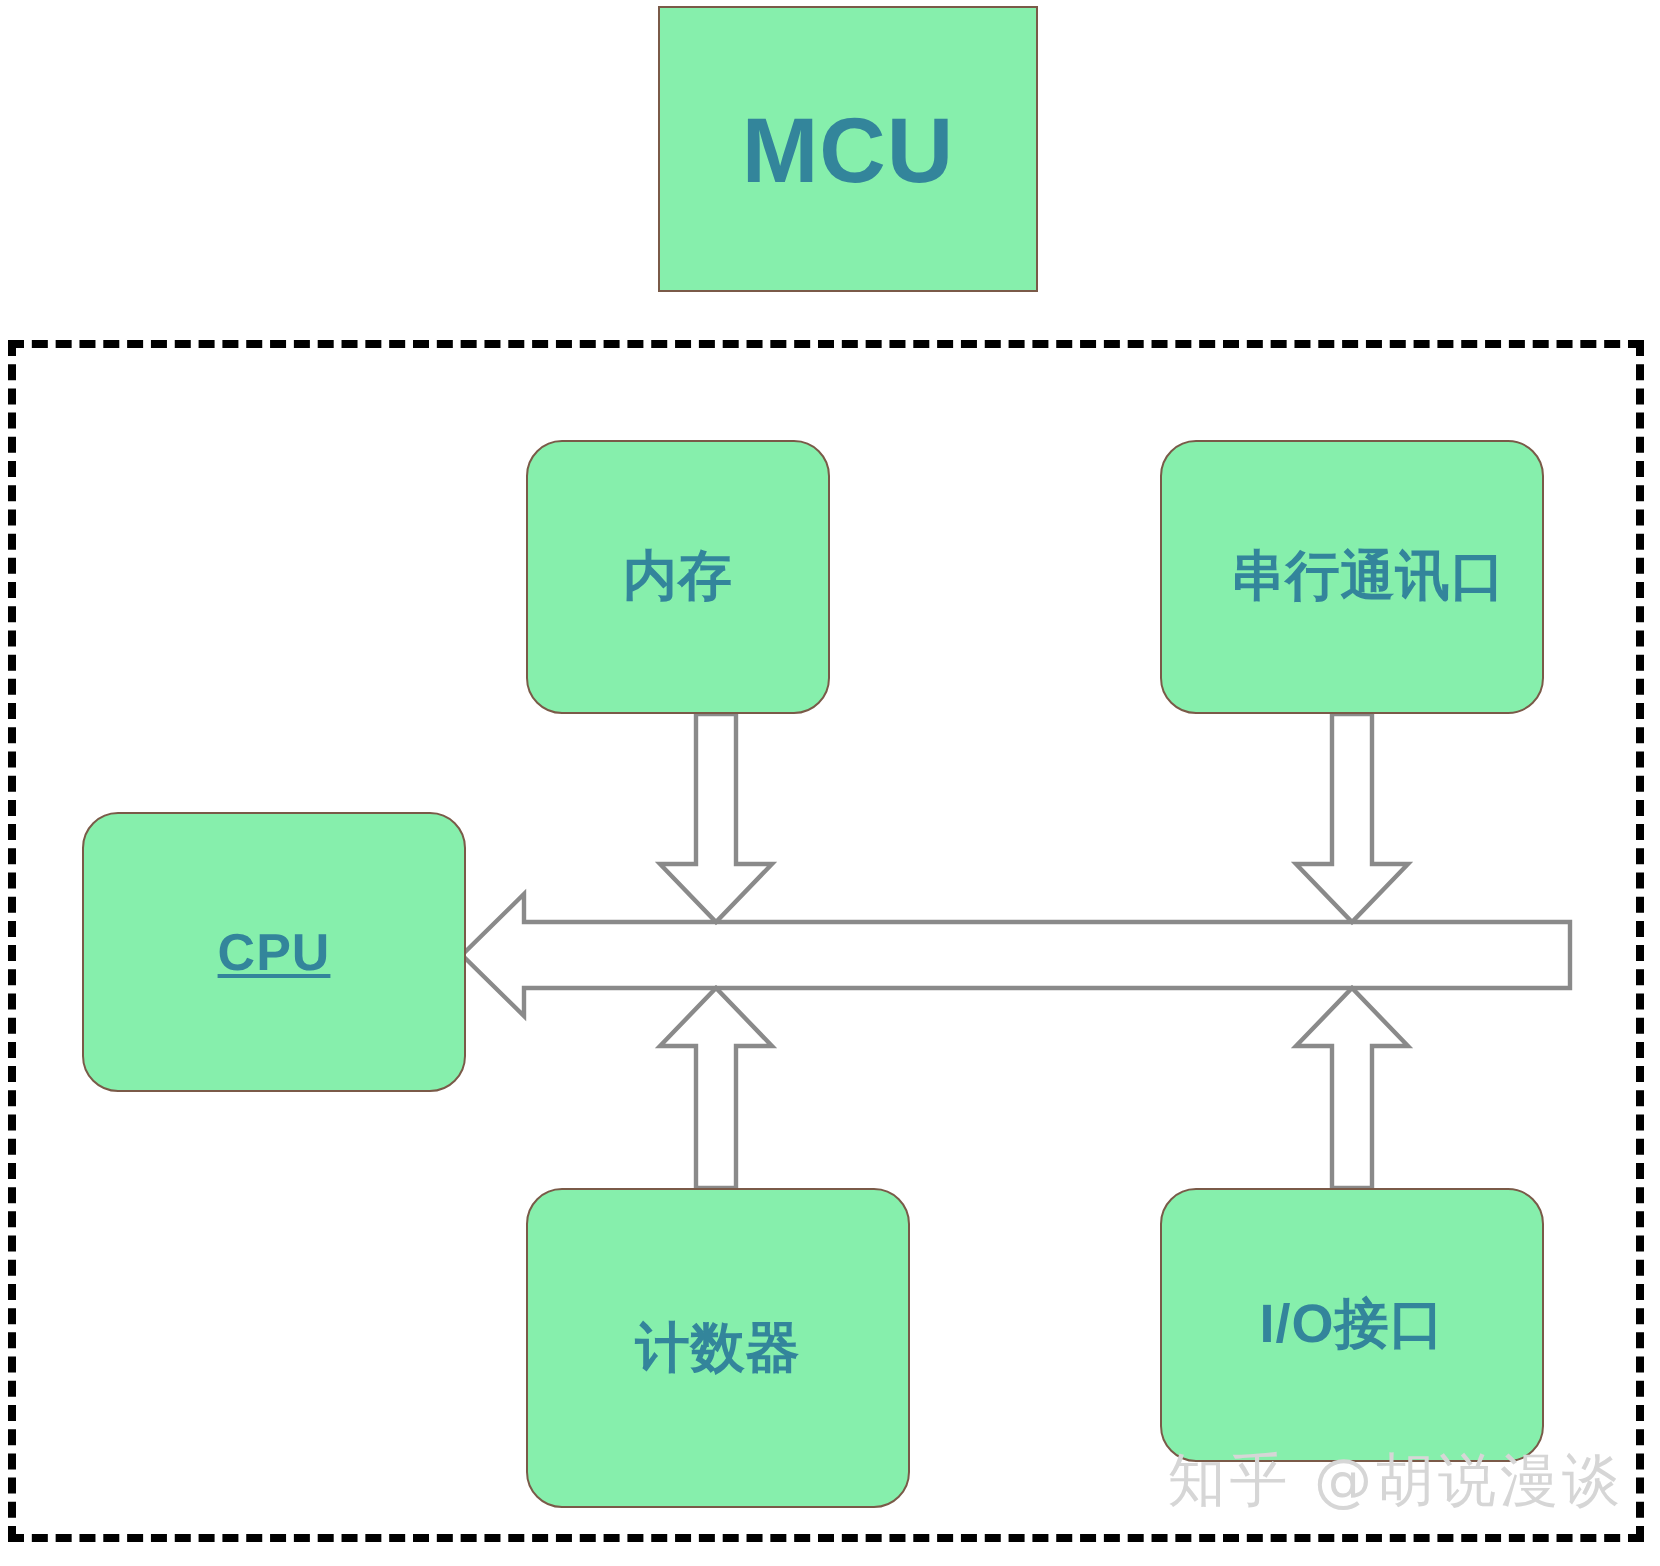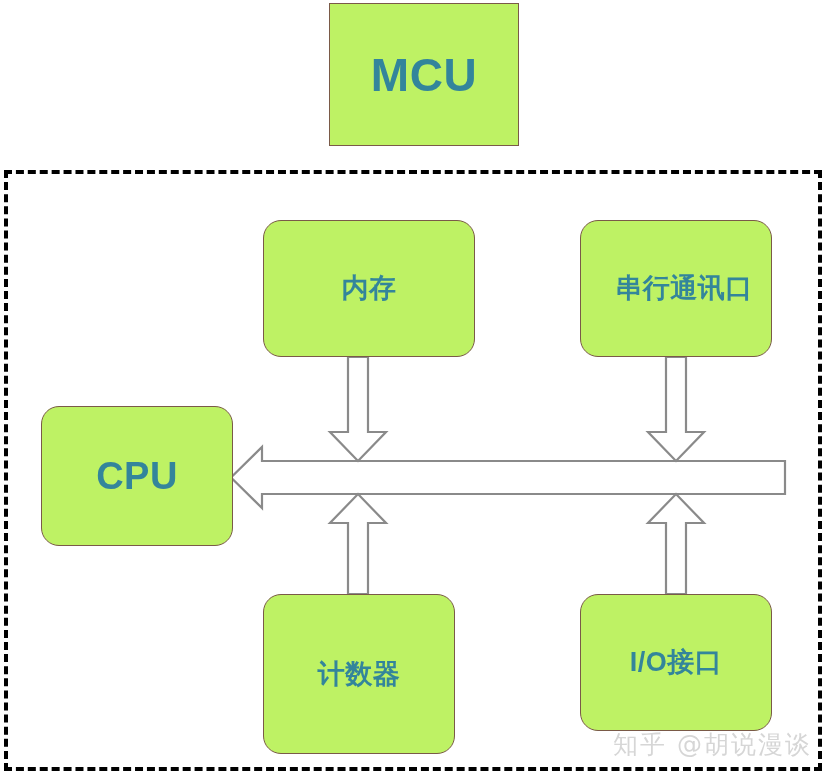--- a/index.html
+++ b/index.html
@@ -15,21 +15,21 @@
     width: 830px;
     height: 783px;
     background: #ffffff;
     overflow: hidden;
   }
 
   
   .node {
     position: absolute;
     box-sizing: border-box;
-    background: #bef264;
+    background: #86efac;
     border: 1.5px solid #7a5a48;
     display: flex;
     align-items: center;
     justify-content: center;
     color: #33859b;
     font-weight: bold;
     letter-spacing: 0.5px;
     z-index: 5;
   }
   .node.rounded { border-radius: 18px; }
@@ -60,21 +60,21 @@
     box-sizing: border-box;
     border: 4px dashed #000000;
     background: transparent;
     z-index: 1;
   }
 
   
   #node-memory {
     left: 263px;
     top: 220px;
-    width: 212px;
+    width: 152px;
     height: 137px;
   }
   #node-serial {
     left: 580px;
     top: 220px;
     width: 192px;
     height: 137px;
     padding-left: 16px;
   }
   #node-cpu {
@@ -92,21 +92,21 @@
   #node-io {
     left: 580px;
     top: 594px;
     width: 192px;
     height: 137px;
   }
   #node-memory .node-label,
   #node-serial .node-label,
   #node-counter .node-label,
   #node-io .node-label { font-size: 27px; }
-  #node-cpu .node-label { font-size: 38px; }
+  #node-cpu .node-label { font-size: 26px; text-decoration: underline; }
 
   
   #bus-layer {
     position: absolute;
     left: 0;
     top: 0;
     width: 830px;
     height: 783px;
     z-index: 4;
     pointer-events: none;
@@ -122,21 +122,21 @@
     stroke: #8a8a8a;
     stroke-width: 2.2;
     stroke-linejoin: miter;
   }
 
   
   #watermark {
     position: absolute;
     right: 18px;
     bottom: 22px;
-    font-size: 25px;
+    font-size: 29px;
     color: #d6d6d6;
     letter-spacing: 2px;
     white-space: nowrap;
     z-index: 8;
     font-family: "DejaVu Sans", "Liberation Sans", sans-serif;
   }
 </style>
 </head>
 <body>
 

